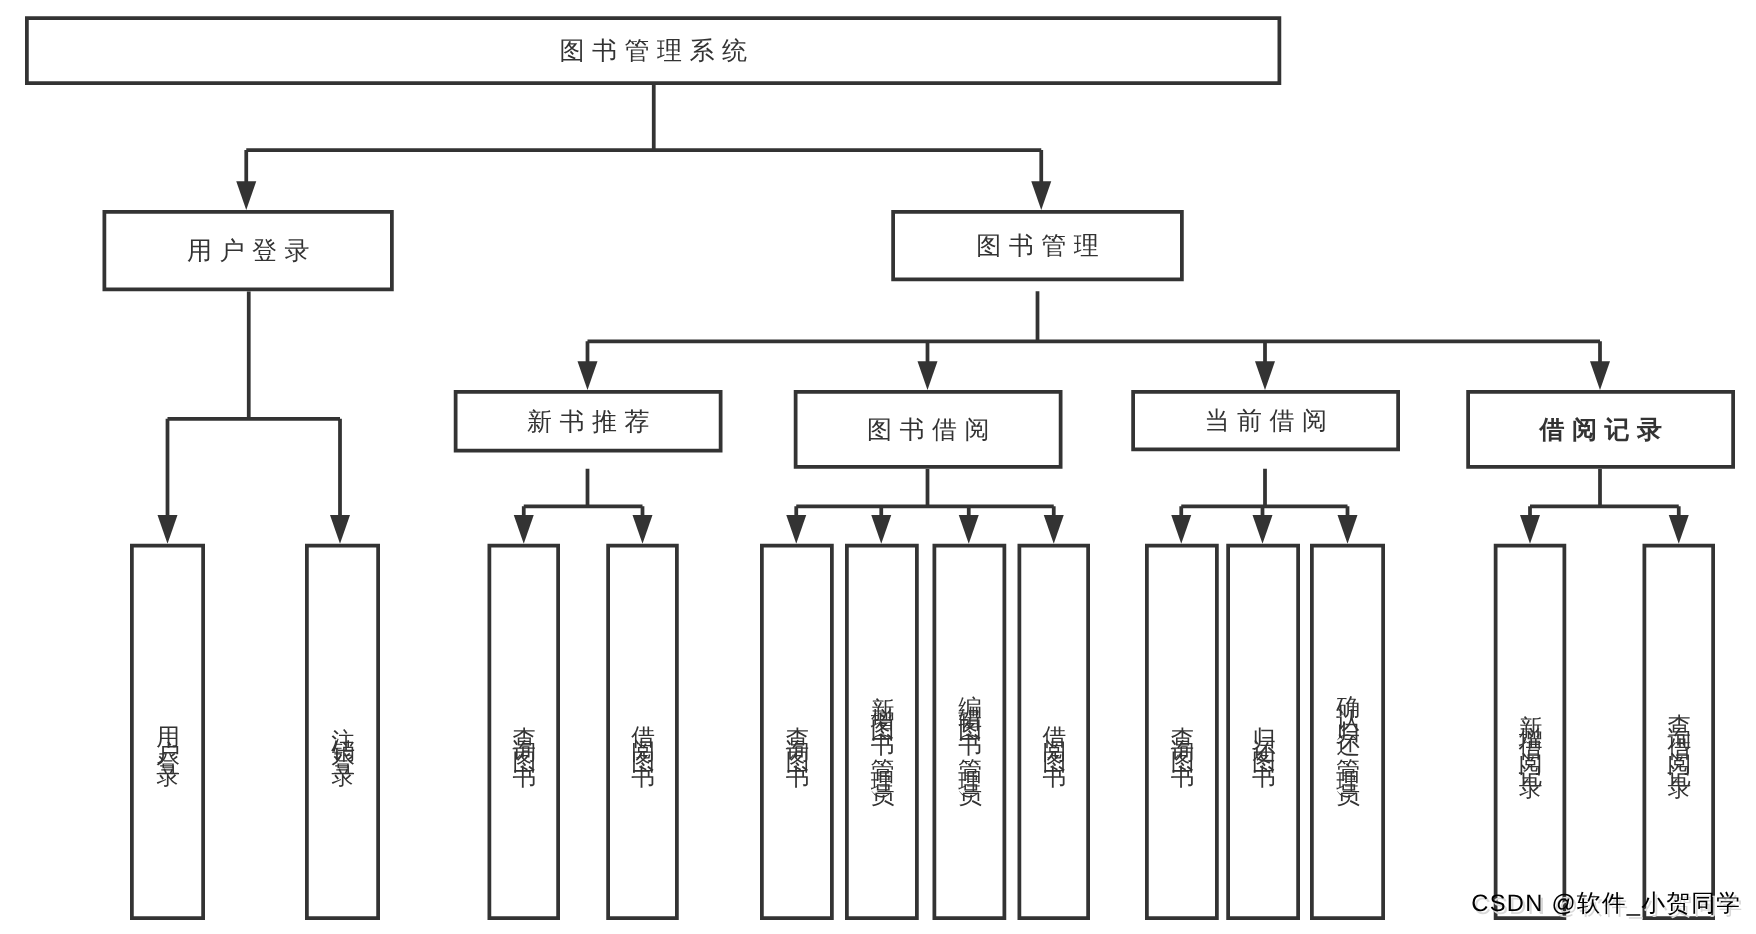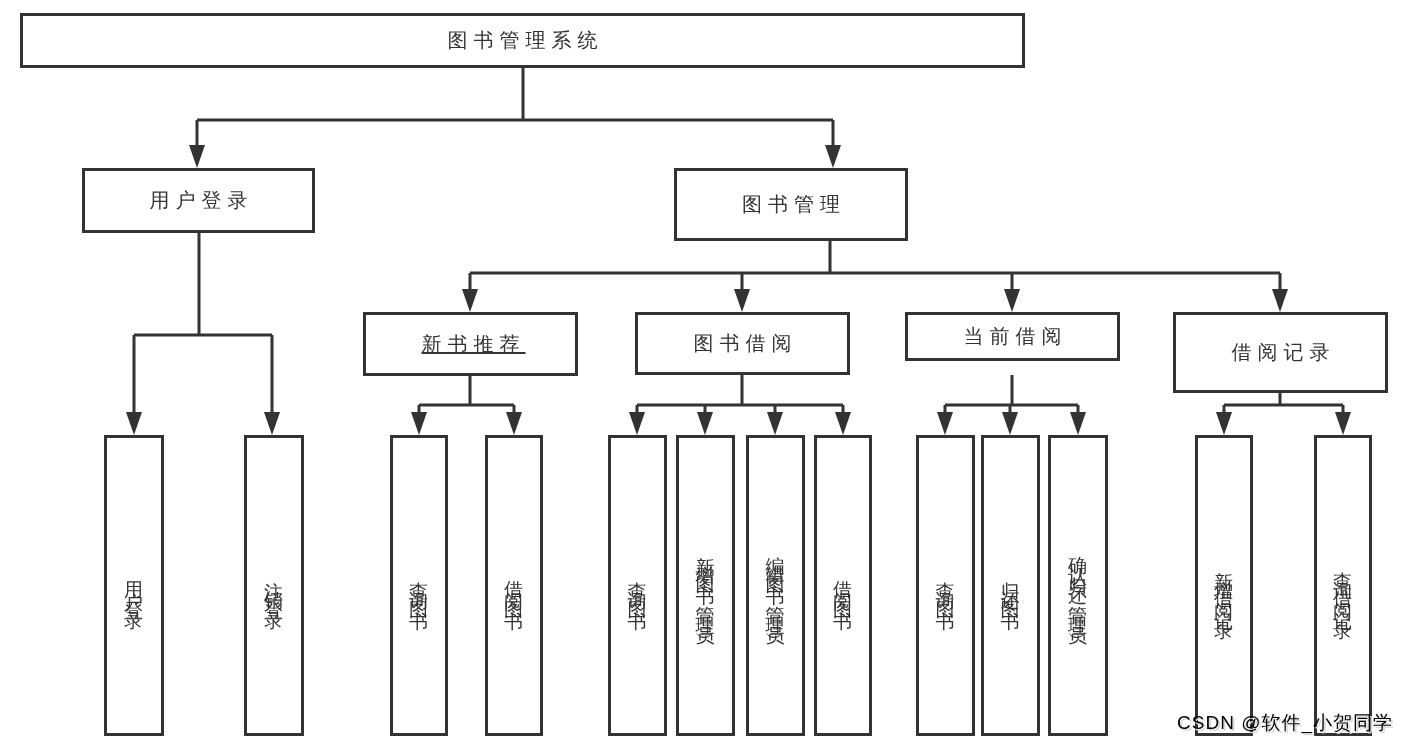--- a/index.html
+++ b/index.html
@@ -101,34 +101,34 @@
     </g>
   </svg>
 
   <div class="box" style="left:20px; top:13px; width:1005px; height:55px;">
     <span class="hlabel">图书管理系统</span>
   </div>
 
   <div class="box" style="left:82px; top:168px; width:233px; height:65px;">
     <span class="hlabel">用户登录</span>
   </div>
-  <div class="box" style="left:674px; top:168px; width:234px; height:73px;">
+  <div class="box" style="left:713px; top:168px; width:234px; height:57px;">
     <span class="hlabel">图书管理</span>
   </div>
 
-  <div class="box" style="left:363px; top:312px; width:215px; height:64px;text-decoration:underline;">
+  <div class="box" style="left:363px; top:312px; width:215px; height:50px;">
     <span class="hlabel">新书推荐</span>
   </div>
   <div class="box" style="left:635px; top:312px; width:215px; height:63px;text-align:right;">
     <span class="hlabel">图书借阅</span>
   </div>
   <div class="box" style="left:905px; top:312px; width:215px; height:49px;">
     <span class="hlabel">当前借阅</span>
   </div>
-  <div class="box" style="left:1173px; top:312px; width:215px; height:81px;">
+  <div class="box" style="left:1173px; top:312px; width:215px; height:63px;font-weight:bold;">
     <span class="hlabel">借阅记录</span>
   </div>
 
   <div class="box" style="left:104px; top:435px; width:60px; height:301px;">
     <span class="vlabel">用户登录</span>
   </div>
   <div class="box" style="left:244px; top:435px; width:60px; height:301px;">
     <span class="vlabel">注销登录</span>
   </div>
 

